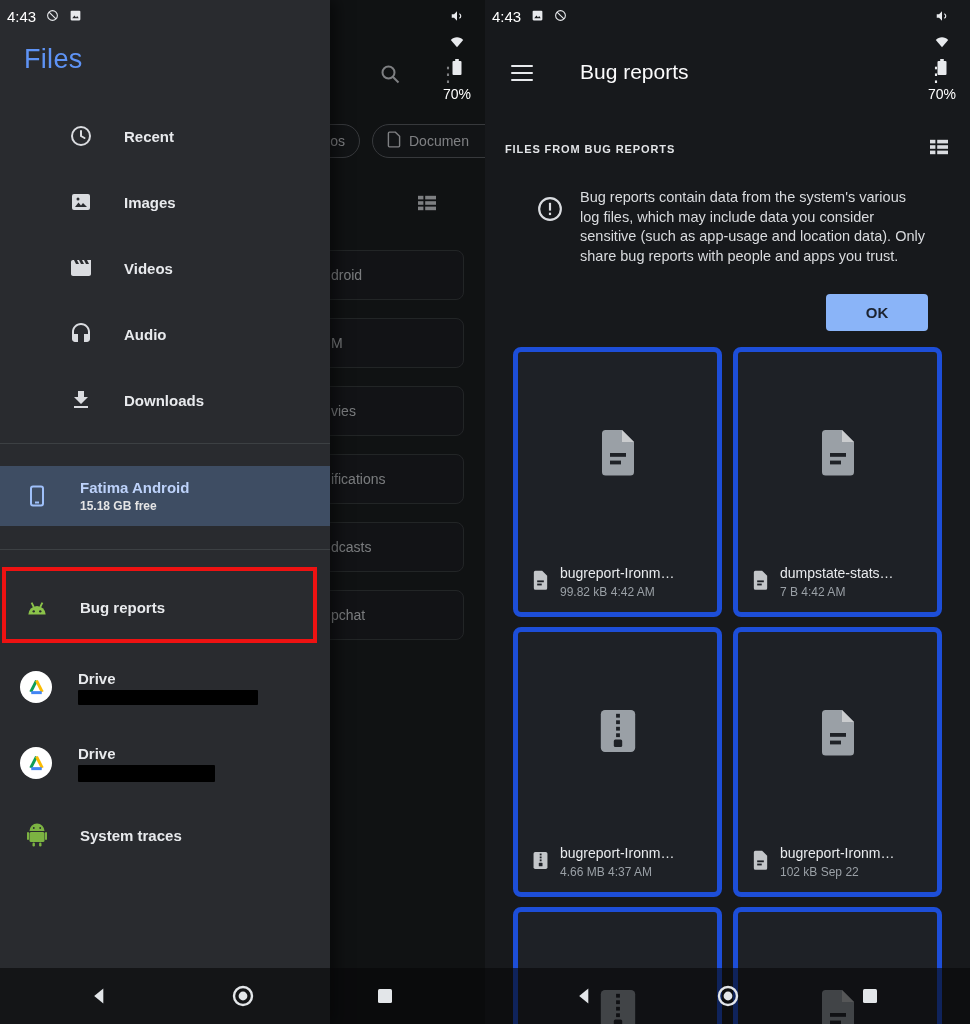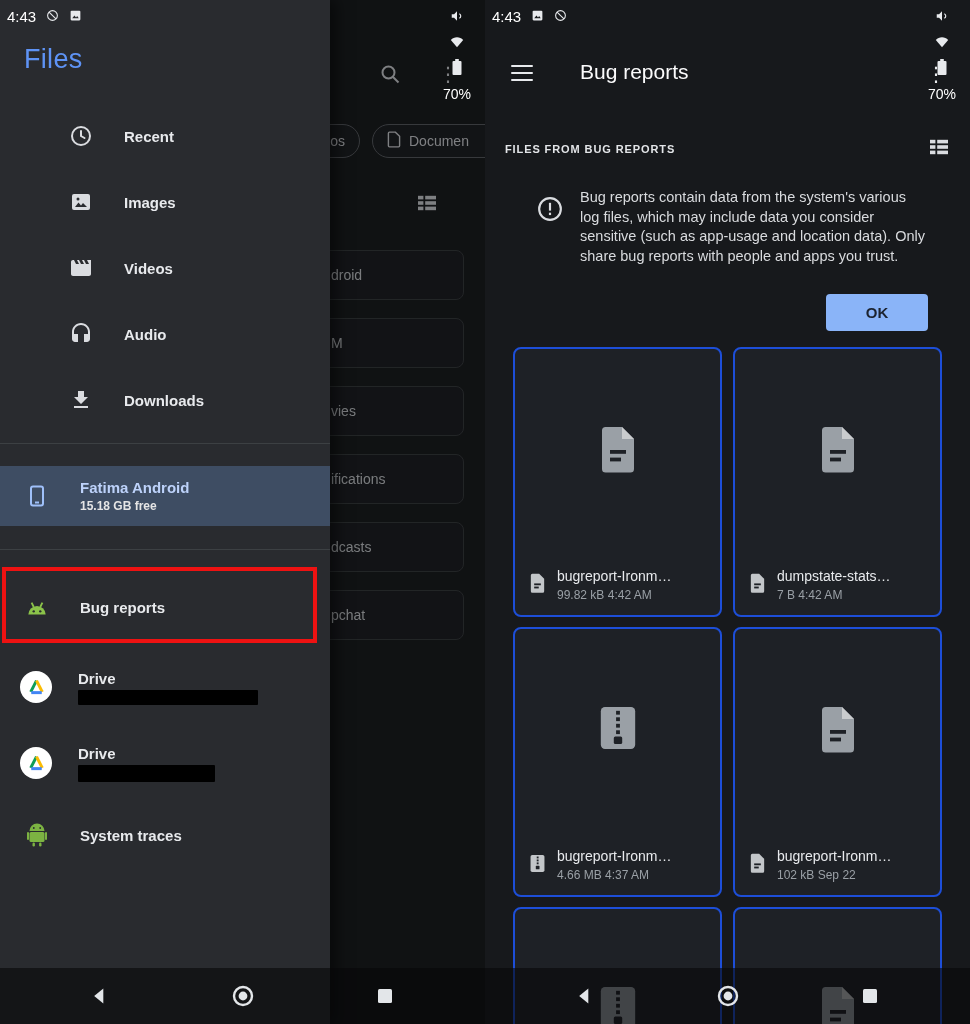--- a/index.html
+++ b/index.html
@@ -86,21 +86,21 @@
   .notice-text { position:absolute; left:95px; top:188px; width:347px; font-size:14.5px; line-height:19.6px; color:#d9dbde; }
   .ok-btn {
     position:absolute; top:294px; right:42px; width:102px; height:37px;
     background:#8ab4f8; color:#1c2330; border:none; border-radius:4px;
     font-size:15px; font-weight:700; font-family:inherit; cursor:pointer;
   }
 
   .cards { position:absolute; top:347px; left:28px; width:429px;
     display:grid; grid-template-columns:209px 209px; column-gap:11px;
     grid-auto-rows:270px; row-gap:10px; }
-  .card { border:2px solid #1d4ed8; border-radius:8px; background:#1e2126; position:relative; cursor:pointer; }
+  .card { border:5px solid #1d4ed8; border-radius:8px; background:#1e2126; position:relative; cursor:pointer; }
   .card-art { position:absolute; top:76px; left:0; right:0; display:flex; justify-content:center; }
   .card-footer { position:absolute; left:14px; right:10px; bottom:13px; display:flex; align-items:center; gap:11px; }
   .file-name { font-size:14px; color:#e8eaed; white-space:nowrap; overflow:hidden; max-width:150px; }
   .file-meta { font-size:12px; color:#9aa0a6; margin-top:4px; }
 </style>
 </head>
 <body>
 
 <div class="phone left">
 

